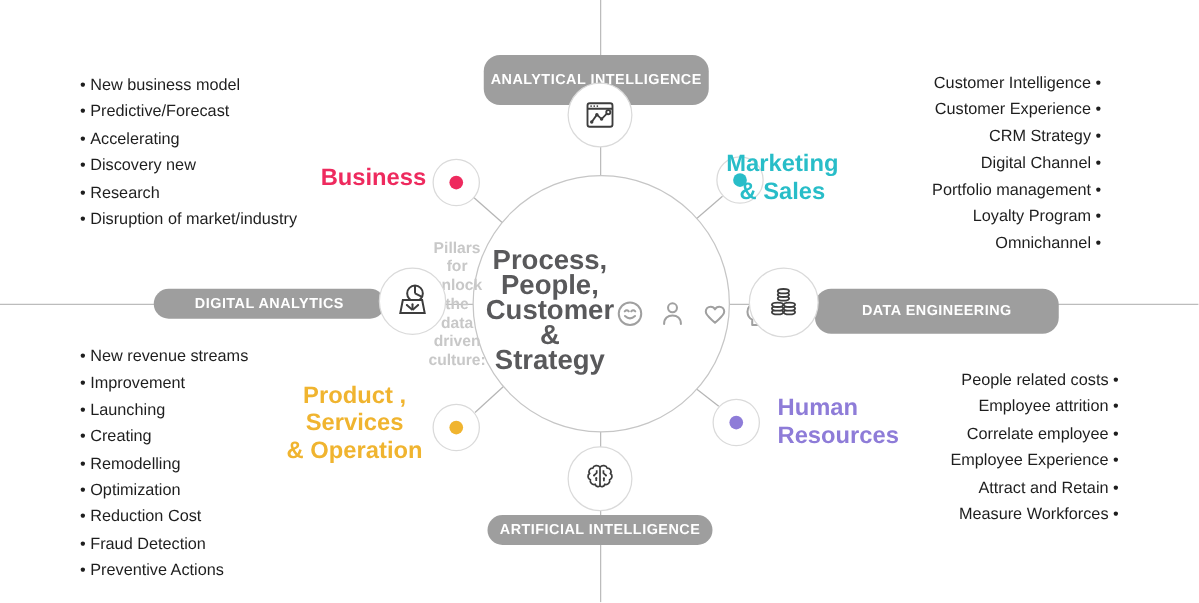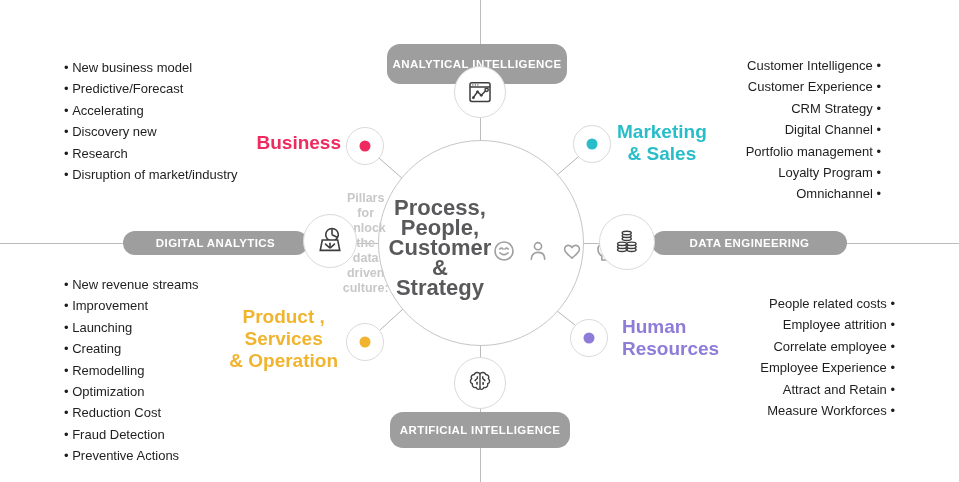--- a/index.html
+++ b/index.html
@@ -57,24 +57,24 @@
     <line x1="380" y1="330" x2="403" y2="309" stroke="#b5b5b5" stroke-width="1"></line>
     <line x1="575" y1="325" x2="557" y2="311" stroke="#b5b5b5" stroke-width="1"></line>
   </svg>
 
   <div class="pill" style="left:387px;top:44px;width:180px;height:40px;">
     <span>ANALYTICAL INTELLIGENCE</span>
   </div>
   <div class="pill" style="left:123px;top:231px;width:185px;height:24px;">
     <span>DIGITAL ANALYTICS</span>
   </div>
-  <div class="pill" style="left:652px;top:231px;width:195px;height:24px;">
+  <div class="pill" style="left:652px;top:231px;width:195px;height:36px;">
     <span>DATA ENGINEERING</span>
   </div>
-  <div class="pill" style="left:390px;top:412px;width:180px;height:36px;">
+  <div class="pill" style="left:390px;top:412px;width:180px;height:24px;">
     <span>ARTIFICIAL INTELLIGENCE</span>
   </div>
 
   <div class="icircle" style="left:454px;top:66px;width:52px;height:52px;">
     <svg width="30" height="30" viewBox="0 0 24 24" fill="none" stroke="#3d3d3d" stroke-width="1.2">
       <rect x="4" y="4.5" width="16" height="15" rx="1.5"></rect>
       <line x1="4" y1="8" x2="20" y2="8"></line>
       <circle cx="6.3" cy="6.3" r="0.55" fill="#3d3d3d" stroke="none"></circle>
       <circle cx="8.3" cy="6.3" r="0.55" fill="#3d3d3d" stroke="none"></circle>
       <circle cx="10.3" cy="6.3" r="0.55" fill="#3d3d3d" stroke="none"></circle>
@@ -165,21 +165,21 @@
       </svg>
       <svg width="26" height="26" viewBox="0 0 24 24" fill="none" stroke="#a0a0a0" stroke-width="1.5" stroke-linejoin="round">
         <path d="M11,3.6 C7.2,4 4.5,7.1 4.6,10.7 C4.7,13.2 6,15.3 8.1,16.4 L8.1,20.3 L13.4,20.3 L13.4,18.2 L15.4,18.2 C16.4,18.2 17.1,17.5 17.1,16.5 L17.1,14.4 L19.1,13.8 L17.8,12 C18.3,7.1 15.4,3.2 11,3.6 Z"></path>
         <circle cx="9.8" cy="9.6" r="2" stroke-width="1.3"></circle>
         <circle cx="13.6" cy="9.6" r="2" stroke-width="1.3"></circle>
       </svg>
     </div>
   </div>
 
   <div class="qlabel business" style="right:618px;top:132px;">Business</div>
-  <div class="qlabel marketing" style="left:617px;top:121px;">
+  <div class="qlabel marketing" style="left:581px;top:121px;">
     <div>Marketing</div>
     <div>&amp; Sales</div>
   </div>
   <div class="qlabel product" style="right:621px;top:306px;">
     <div>Product ,</div>
     <div>Services</div>
     <div>&amp; Operation</div>
   </div>
   <div class="qlabel hr" style="left:622px;top:316px;">
     <div>Human</div>

